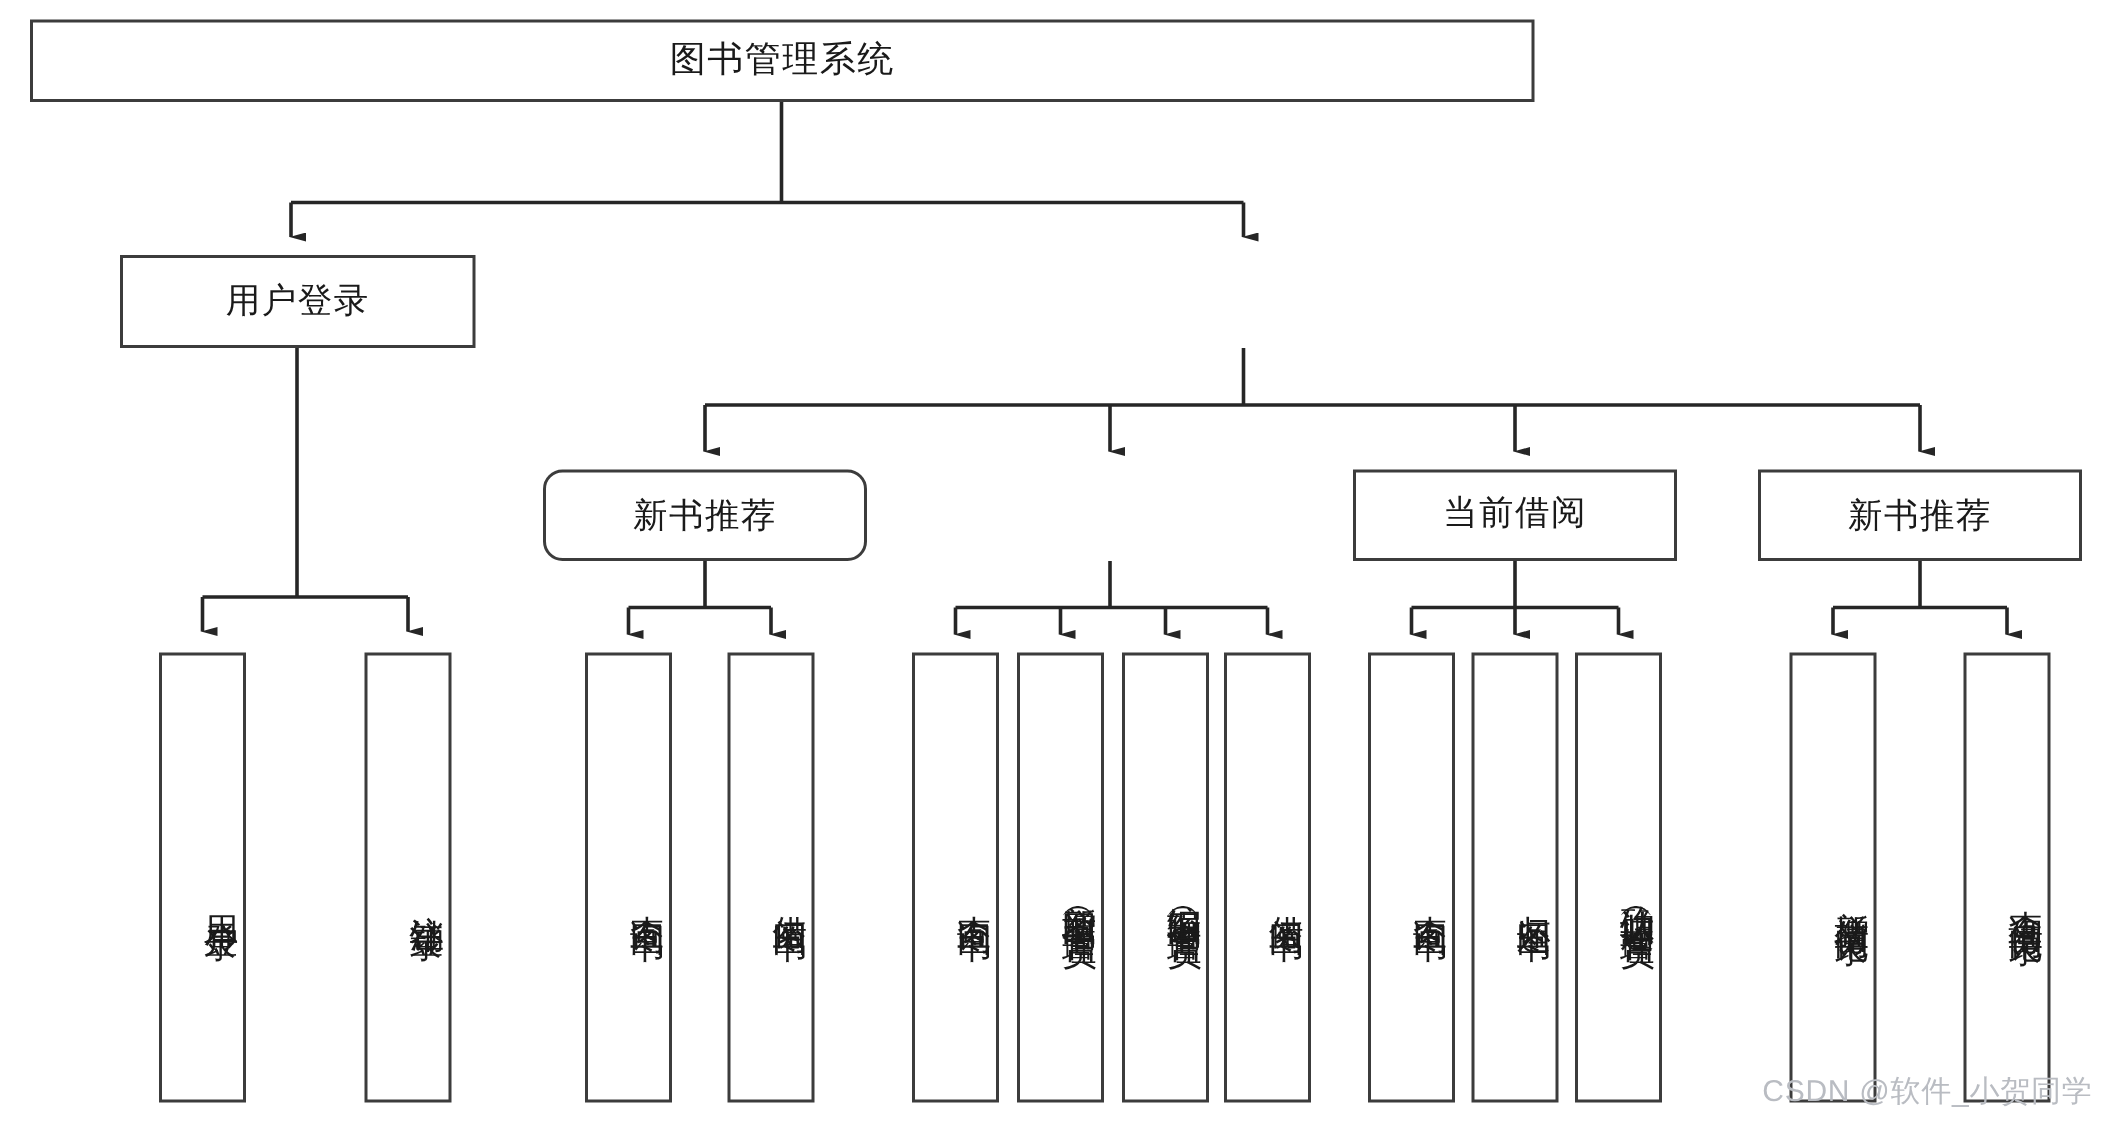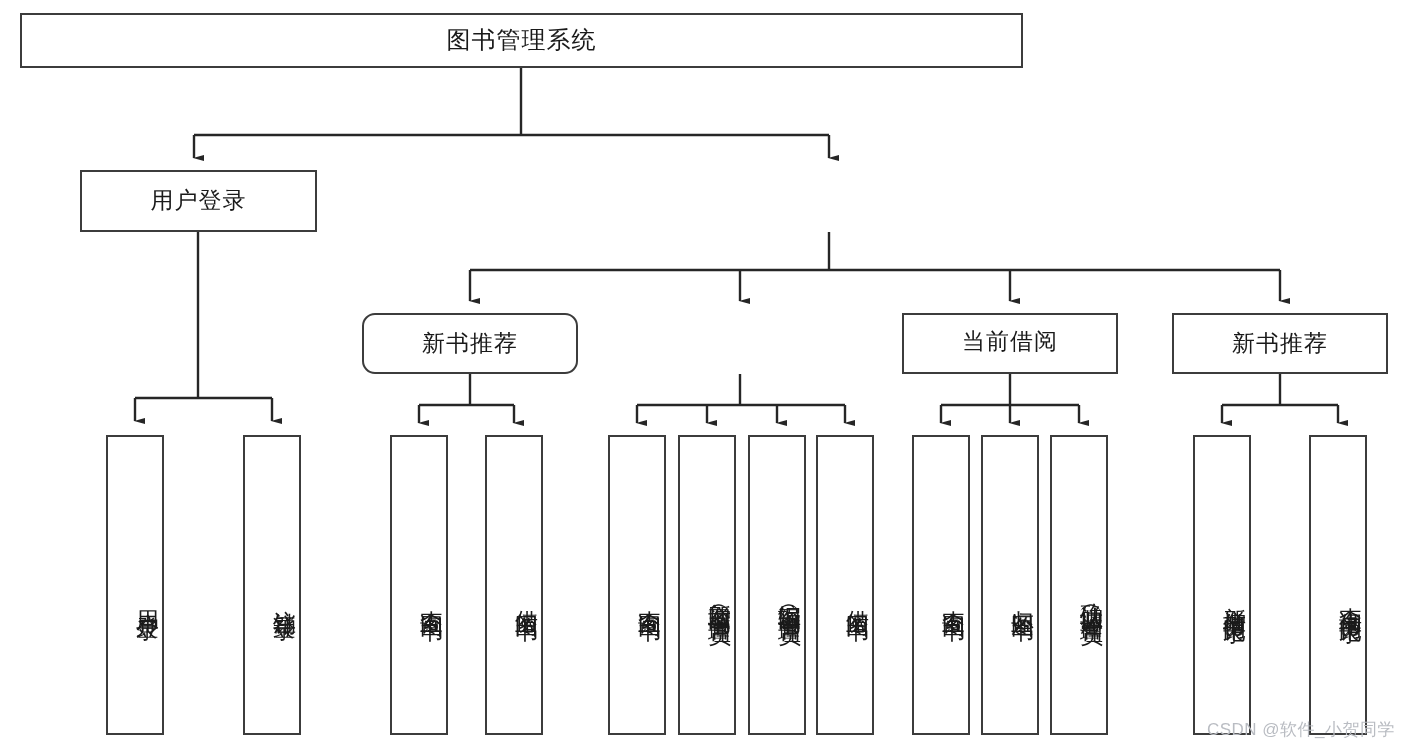--- a/index.html
+++ b/index.html
@@ -8,21 +8,21 @@
   #diagram{position:relative;width:1405px;height:747px;background:#fff;}
   svg#wires{position:absolute;left:0;top:0;width:1405px;height:747px;}
   .node{position:absolute;box-sizing:border-box;background:#ffffff;
         border:2px solid #3c3c3c;display:flex;align-items:center;
         justify-content:center;text-align:center;color:#1a1a1a;}
   .node.h{font-size:23px;line-height:1.1;letter-spacing:1px;}
   .node.v{writing-mode:vertical-rl;text-orientation:upright;
           font-size:23px;line-height:1.25;letter-spacing:3px;
           align-items:flex-start;justify-content:center;padding-top:26px;}
   .node.root{font-size:24px;}
-  .watermark{position:absolute;right:10px;bottom:6px;font-size:17px;
+  .watermark{position:absolute;right:10px;bottom:6px;font-size:20px;
              color:#b9bcc2;letter-spacing:0.5px;white-space:nowrap;
              pointer-events:none;}
 </style>
 </head>
 <body>
 
 <div id="diagram">
 
   <svg id="wires" viewBox="0 0 1405 747" xmlns="http://www.w3.org/2000/svg">
     <defs>

